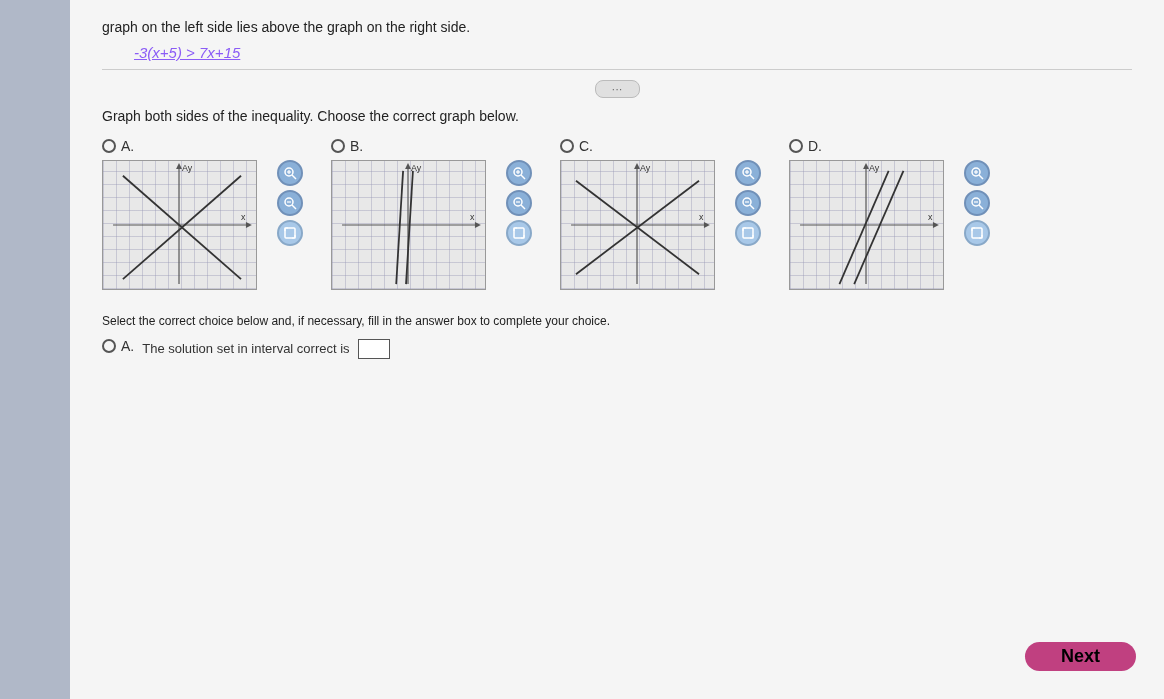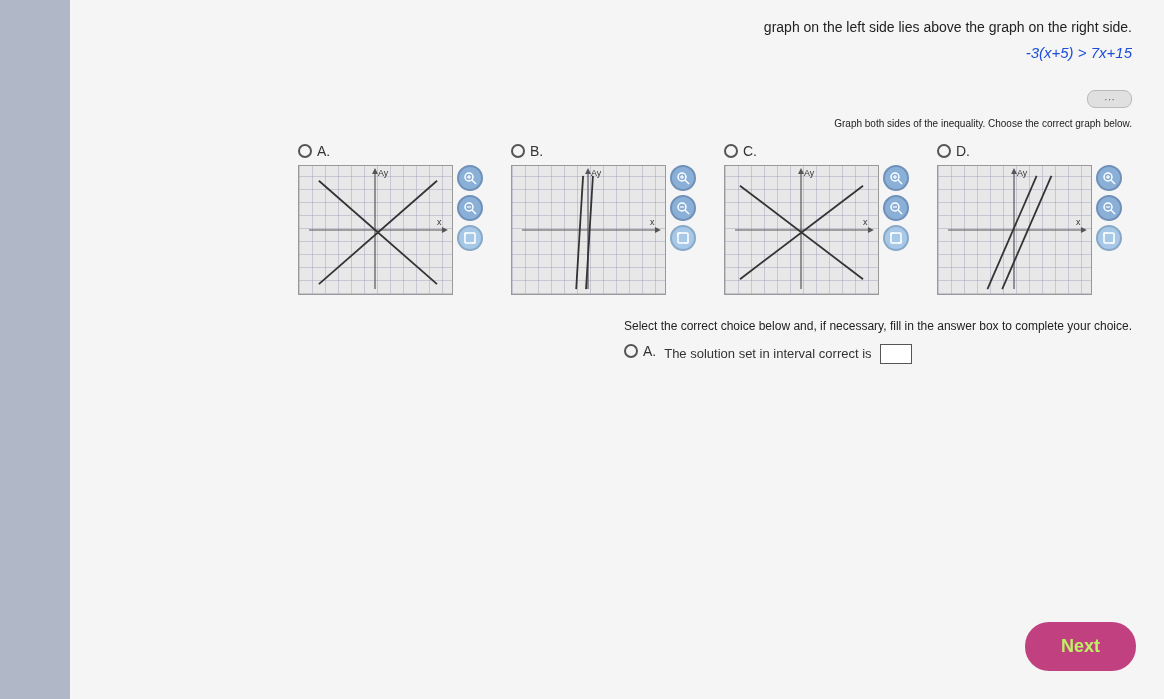--- a/index.html
+++ b/index.html
@@ -19,36 +19,35 @@
       flex-shrink: 0;
     }
 
     .main-content {
       flex: 1;
       background: #f5f5f5;
       padding: 18px 32px 20px 32px;
       display: flex;
       flex-direction: column;
       position: relative;
-      align-items: flex-end;
     }
 
     .top-text {
       font-size: 14px;
       color: #222;
       margin-bottom: 6px;
       line-height: 1.4;
     }
 
     .equation {
       font-size: 15px;
-      color: #1d4ed8;
+      color: #8b5cf6;
       margin-left: 32px;
-      margin-bottom: 10px;
       font-style: italic;
+      text-decoration: underline;
     }
 
     .divider {
       border: none;
       border-top: 1px solid #ccc;
       margin: 8px 0 10px 0;
     }
 
     .collapse-btn {
       display: flex;
@@ -60,21 +59,21 @@
       background: #e0e0e0;
       border: 1px solid #bbb;
       border-radius: 8px;
       padding: 2px 16px;
       font-size: 11px;
       color: #666;
       cursor: pointer;
     }
 
     .instruction {
-      font-size: 10px;
+      font-size: 14px;
       color: #222;
       margin-bottom: 14px;
     }
 
     .graph-options {
       display: flex;
       gap: 0px;
       align-items: flex-start;
       margin-bottom: 18px;
     }
@@ -110,21 +109,21 @@
     .radio-inner {
       width: 6px;
       height: 6px;
       border-radius: 50%;
       background: transparent;
     }
 
     .graph-wrapper {
       display: flex;
       align-items: flex-start;
-      gap: 4px;
+      gap: 20px;
     }
 
     .graph-box {
       width: 155px;
       height: 130px;
       background: #e8e8e8;
       border: 1px solid #999;
       position: relative;
       overflow: hidden;
     }
@@ -199,24 +198,24 @@
       background: white;
       display: inline-block;
       vertical-align: middle;
     }
 
     .next-btn {
       position: absolute;
       bottom: 28px;
       right: 28px;
       background: #c04080;
-      color: #bef264;
+      color: #000000;
       border: none;
       border-radius: 24px;
-      padding: 14px 36px;
+      padding: 4px 36px;
       font-size: 18px;
       font-weight: bold;
       cursor: pointer;
     }
   </style>
 </head>
 <body>
 
 <div class="left-sidebar"></div>
 

